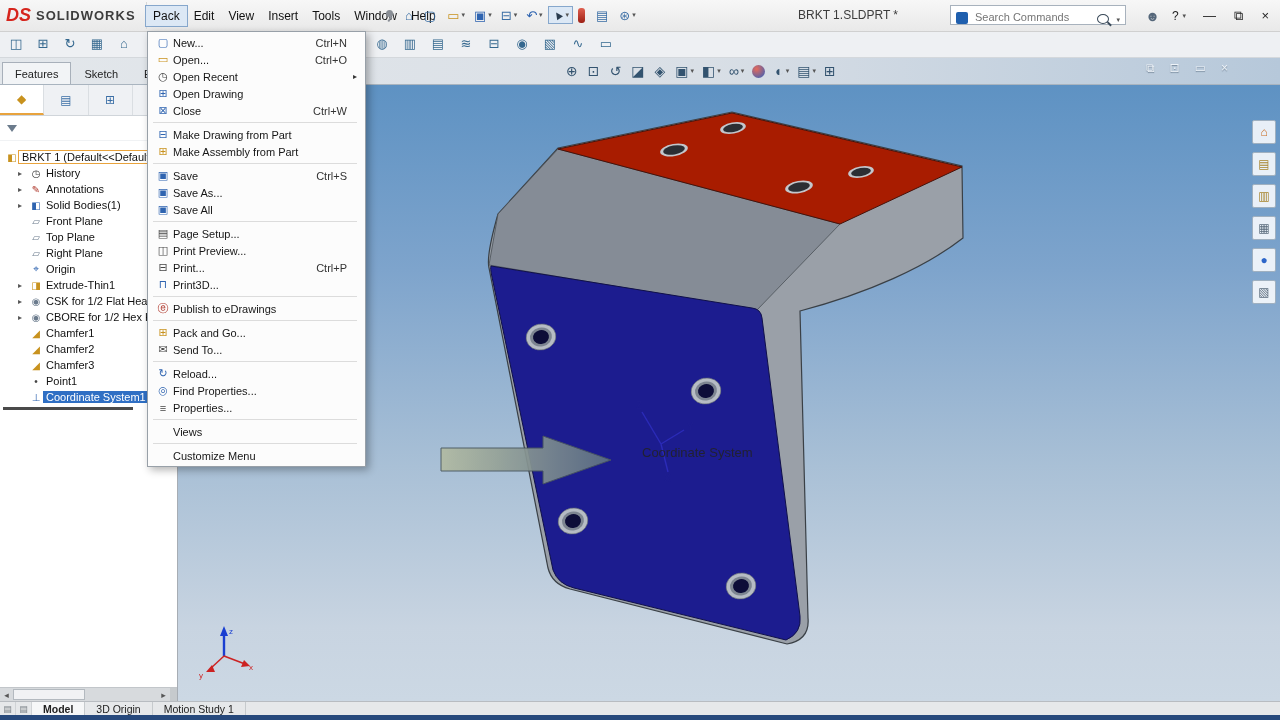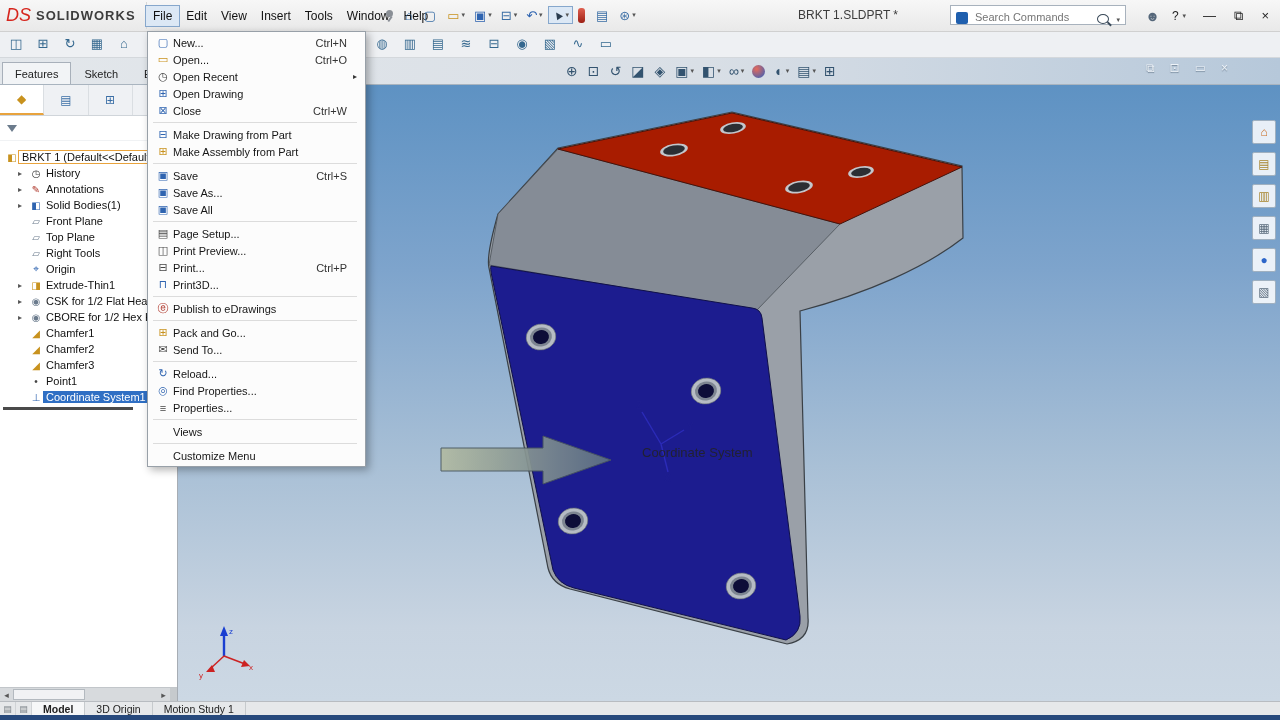--- a/index.html
+++ b/index.html
@@ -3,21 +3,21 @@
 <meta charset="utf-8">
 <style>
   html,body{margin:0;padding:0;}
   #app{position:relative;width:1280px;height:720px;overflow:hidden;
        font-family:"Liberation Sans","DejaVu Sans",sans-serif;background:#e9e9e9;
        -webkit-font-smoothing:antialiased;}
   
   #titlebar{position:absolute;left:0;top:0;width:1280px;height:31px;z-index:5;
     background:linear-gradient(#f7f7f7,#e9e9e9);border-bottom:1px solid #d0d0d0;}
   .logo{position:absolute;left:6px;top:2px;height:27px;display:flex;align-items:center;gap:5px;padding-right:10px;border-right:1px solid #d8d8d8;}
-  .ds{color:#d6251d;font-weight:normal;font-style:italic;font-size:18px;}
+  .ds{color:#d6251d;font-weight:bold;font-style:italic;font-size:18px;}
   .lg{color:#3d3d3d;font-weight:bold;font-size:13px;letter-spacing:1px;}
   #menus{position:absolute;left:146px;top:4px;display:flex;align-items:center;height:23px;}
   .menu-item{padding:3px 7px;font-size:12px;color:#111;}
   .menu-item.active{background:#dce8f5;outline:1px solid #86a7cc;}
   .pin{display:inline-block;width:7px;height:7px;border-radius:50%;background:#8a8f96;position:relative;margin:0 0 0 8px;}
   .pin::after{content:"";position:absolute;left:3px;top:6px;width:2px;height:6px;background:#8a8f96;transform:rotate(35deg);}
   #tb-tools{position:absolute;left:402px;top:3px;display:flex;align-items:center;gap:3px;height:24px;}
   .ttool{display:flex;align-items:center;padding:2px 3px;}
   .ttool.boxed{background:#dce8f5;outline:1px solid #86a7cc;}
   .ttool .g{font-size:13px;line-height:1;}
@@ -191,21 +191,21 @@
     </g>
   </svg>
 
   <div id="titlebar">
     <div class="logo">
       <span class="ds">DS</span>
       <span class="lg">SOLIDWORKS</span>
     </div>
     <div id="menus">
 
-        <span class="menu-item active">File</span>
+        <span class="menu-item active">Pack</span>
 
         <span class="menu-item">Edit</span>
 
         <span class="menu-item">View</span>
 
         <span class="menu-item">Insert</span>
 
         <span class="menu-item">Tools</span>
 
         <span class="menu-item">Window</span>
@@ -446,21 +446,21 @@
 
           <div class="trow">
             <span class="ar"></span>
             <span class="ic c-slate">▱</span>
             <span class="lb">Top Plane</span>
           </div>
 
           <div class="trow">
             <span class="ar"></span>
             <span class="ic c-slate">▱</span>
-            <span class="lb">Right Tools</span>
+            <span class="lb">Right Plane</span>
           </div>
 
           <div class="trow">
             <span class="ar"></span>
             <span class="ic c-blue">⌖</span>
             <span class="lb">Origin</span>
           </div>
 
           <div class="trow">
             <span class="ar">▸</span>

